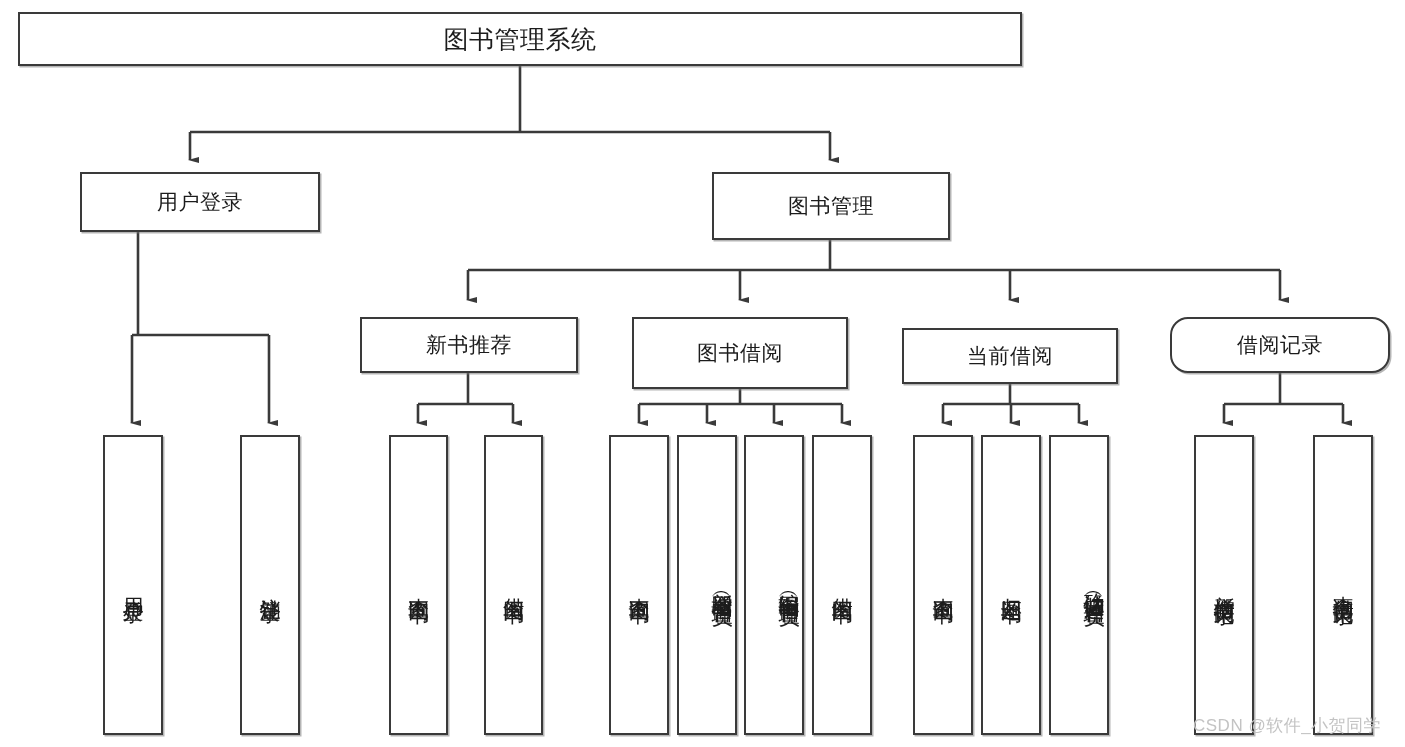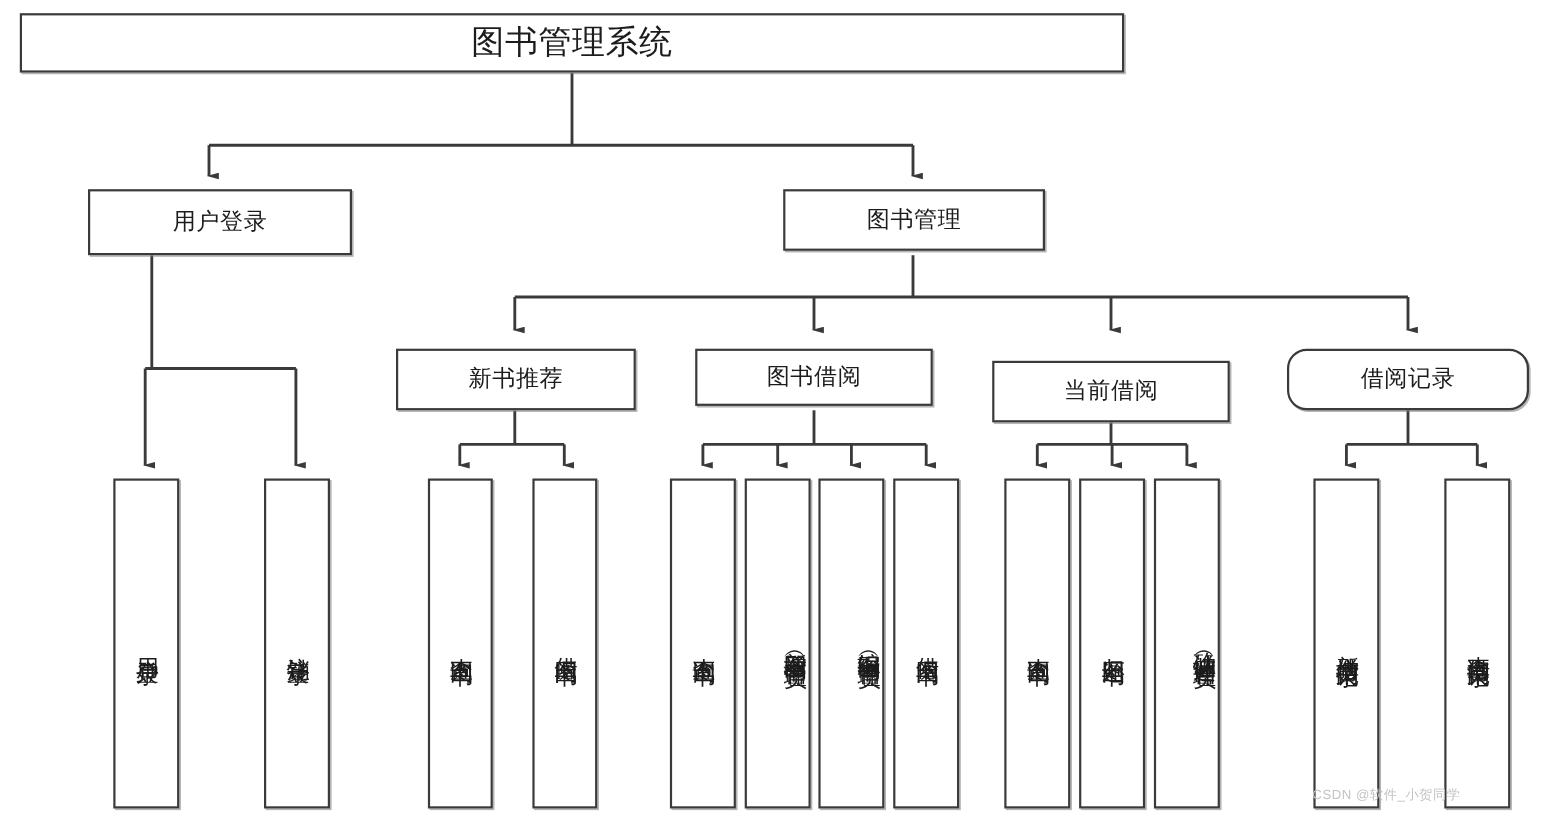--- a/index.html
+++ b/index.html
@@ -38,21 +38,21 @@
     justify-content: center;
     color: #1c1c1c;
     letter-spacing: 0.5px;
   }
   .node.horizontal {
     font-size: 21px;
     line-height: 1.2;
     white-space: nowrap;
   }
   .node.root {
-    font-size: 30px;
+    font-size: 25px;
   }
   .node.vertical {
     writing-mode: vertical-rl;
     text-orientation: upright;
     font-size: 21px;
     line-height: 1.25;
     padding: 8px 0;
     align-items: flex-start;
     justify-content: center;
     letter-spacing: 2px;
@@ -62,21 +62,21 @@
     text-orientation: upright;
     display: block;
     text-align: left;
     letter-spacing: 2px;
   }
   .node.vertical.centered {
     align-items: center;
   }
   .watermark {
     position: absolute;
-    font-size: 12px;
+    font-size: 17px;
     color: #c3c3c3;
     white-space: nowrap;
     letter-spacing: 0.5px;
     user-select: none;
   }
 </style>
 </head>
 <body>
 
 <div id="canvas">
@@ -127,24 +127,24 @@
       <path d="M1280,373 L1280,404"></path>
       <path d="M1224,404 L1343,404"></path>
       <path d="M1224,404 L1224,423" marker-end="url(#arrow)"></path>
       <path d="M1343,404 L1343,423" marker-end="url(#arrow)"></path>
     </g>
   </svg>
 
   <div class="node horizontal root" style="left:18px; top:12px; width:1004px; height:54px;">图书管理系统</div>
 
   <div class="node horizontal" style="left:80px; top:172px; width:240px; height:60px;">用户登录</div>
-  <div class="node horizontal" style="left:712px; top:172px; width:238px; height:56px;">图书管理</div>
+  <div class="node horizontal" style="left:712px; top:172px; width:238px; height:68px;">图书管理</div>
 
   <div class="node horizontal" style="left:360px; top:317px; width:218px; height:56px;">新书推荐</div>
-  <div class="node horizontal" style="left:632px; top:317px; width:216px; height:52px;">图书借阅</div>
+  <div class="node horizontal" style="left:632px; top:317px; width:216px; height:72px;">图书借阅</div>
   <div class="node horizontal" style="left:902px; top:328px; width:216px; height:56px;">当前借阅</div>
   <div class="node horizontal" style="left:1170px; top:317px; width:220px; height:56px;border-radius:18px;">借阅记录</div>
 
   <div class="node vertical centered" style="left:103px; top:435px; width:60px; height:300px;">
     <span class="vlabel">用户登录</span>
   </div>
   <div class="node vertical centered" style="left:240px; top:435px; width:60px; height:300px;">
     <span class="vlabel">注销登录</span>
   </div>
 

